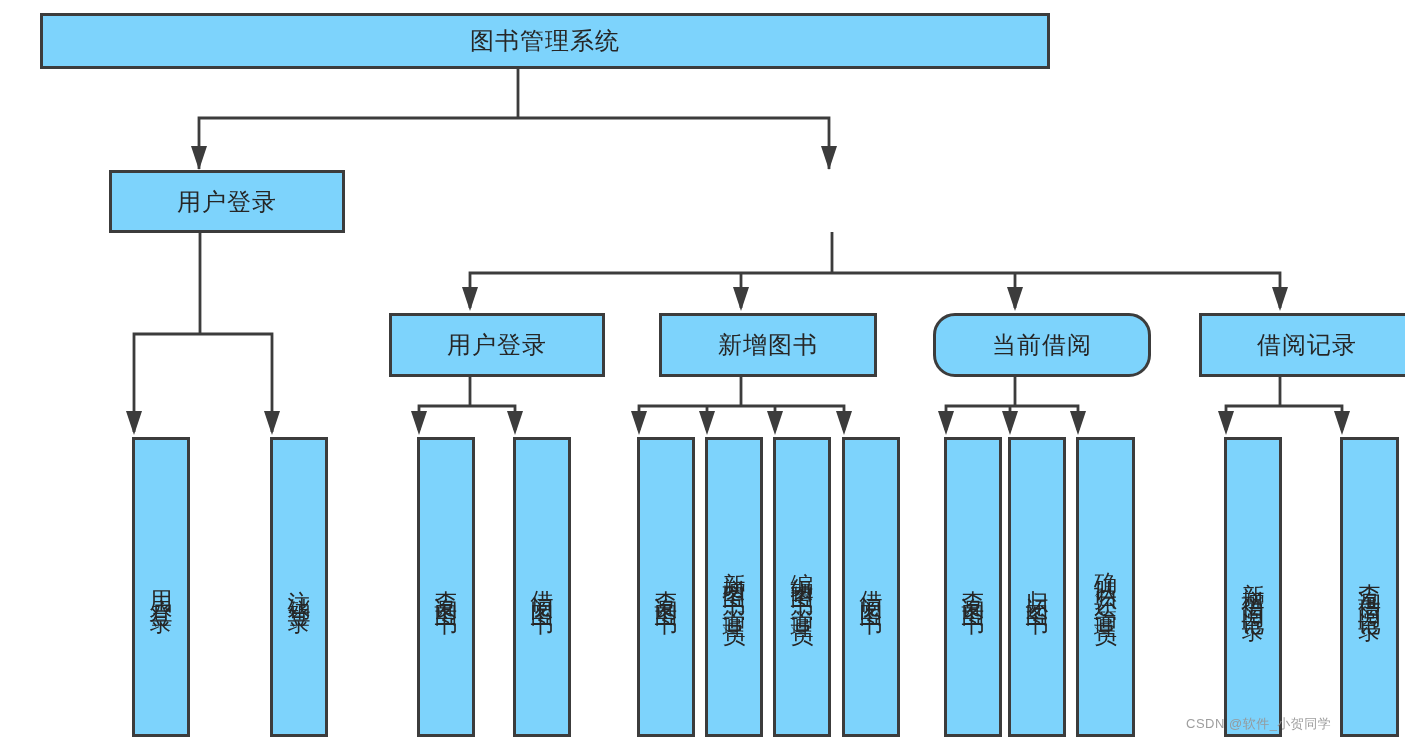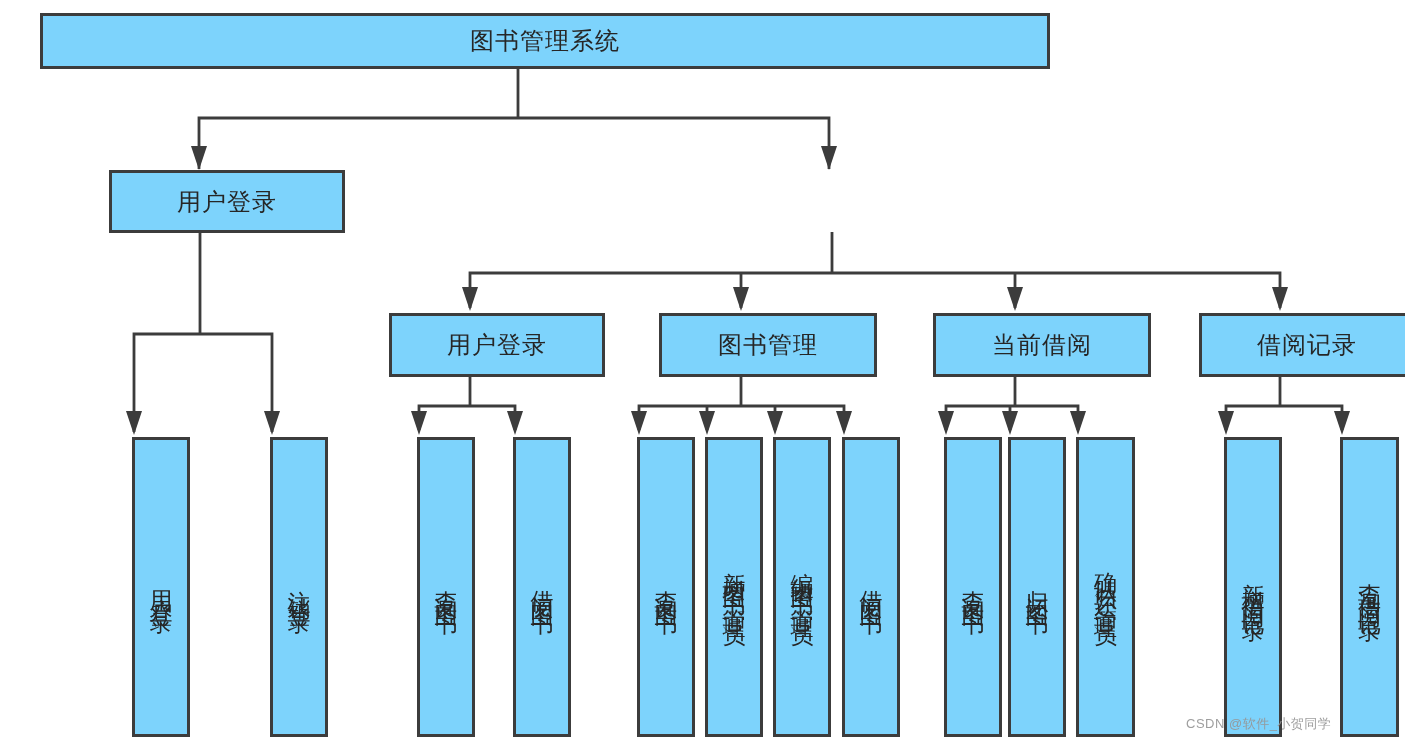--- a/index.html
+++ b/index.html
@@ -85,22 +85,22 @@
       <polygon points="1218,411 1234,411 1226,435"></polygon>
       <polygon points="1334,411 1350,411 1342,435"></polygon>
     </g>
   </svg>
 
   <div class="box" style="left:13px;top:13px;width:1010px;height:56px;">图书管理系统</div>
 
   <div class="box" style="left:82px;top:170px;width:236px;height:63px;">用户登录</div>
 
   <div class="box" style="left:362px;top:313px;width:216px;height:64px;">用户登录</div>
-  <div class="box" style="left:632px;top:313px;width:218px;height:64px;">图书管理</div>
-  <div class="box" style="left:906px;top:313px;width:218px;height:64px;">当前借阅</div>
+  <div class="box" style="left:632px;top:313px;width:218px;height:64px;">新增图书</div>
+  <div class="box" style="left:906px;top:313px;width:218px;height:64px;border-radius:22px;">当前借阅</div>
   <div class="box" style="left:1172px;top:313px;width:216px;height:64px;">借阅记录</div>
 
   <div class="box leaf" style="left:105px;">
     <span>用户登录</span>
     </div>
   <div class="box leaf" style="left:243px;">
     <span>注销登录</span>
     </div>
 
   <div class="box leaf" style="left:390px;">

